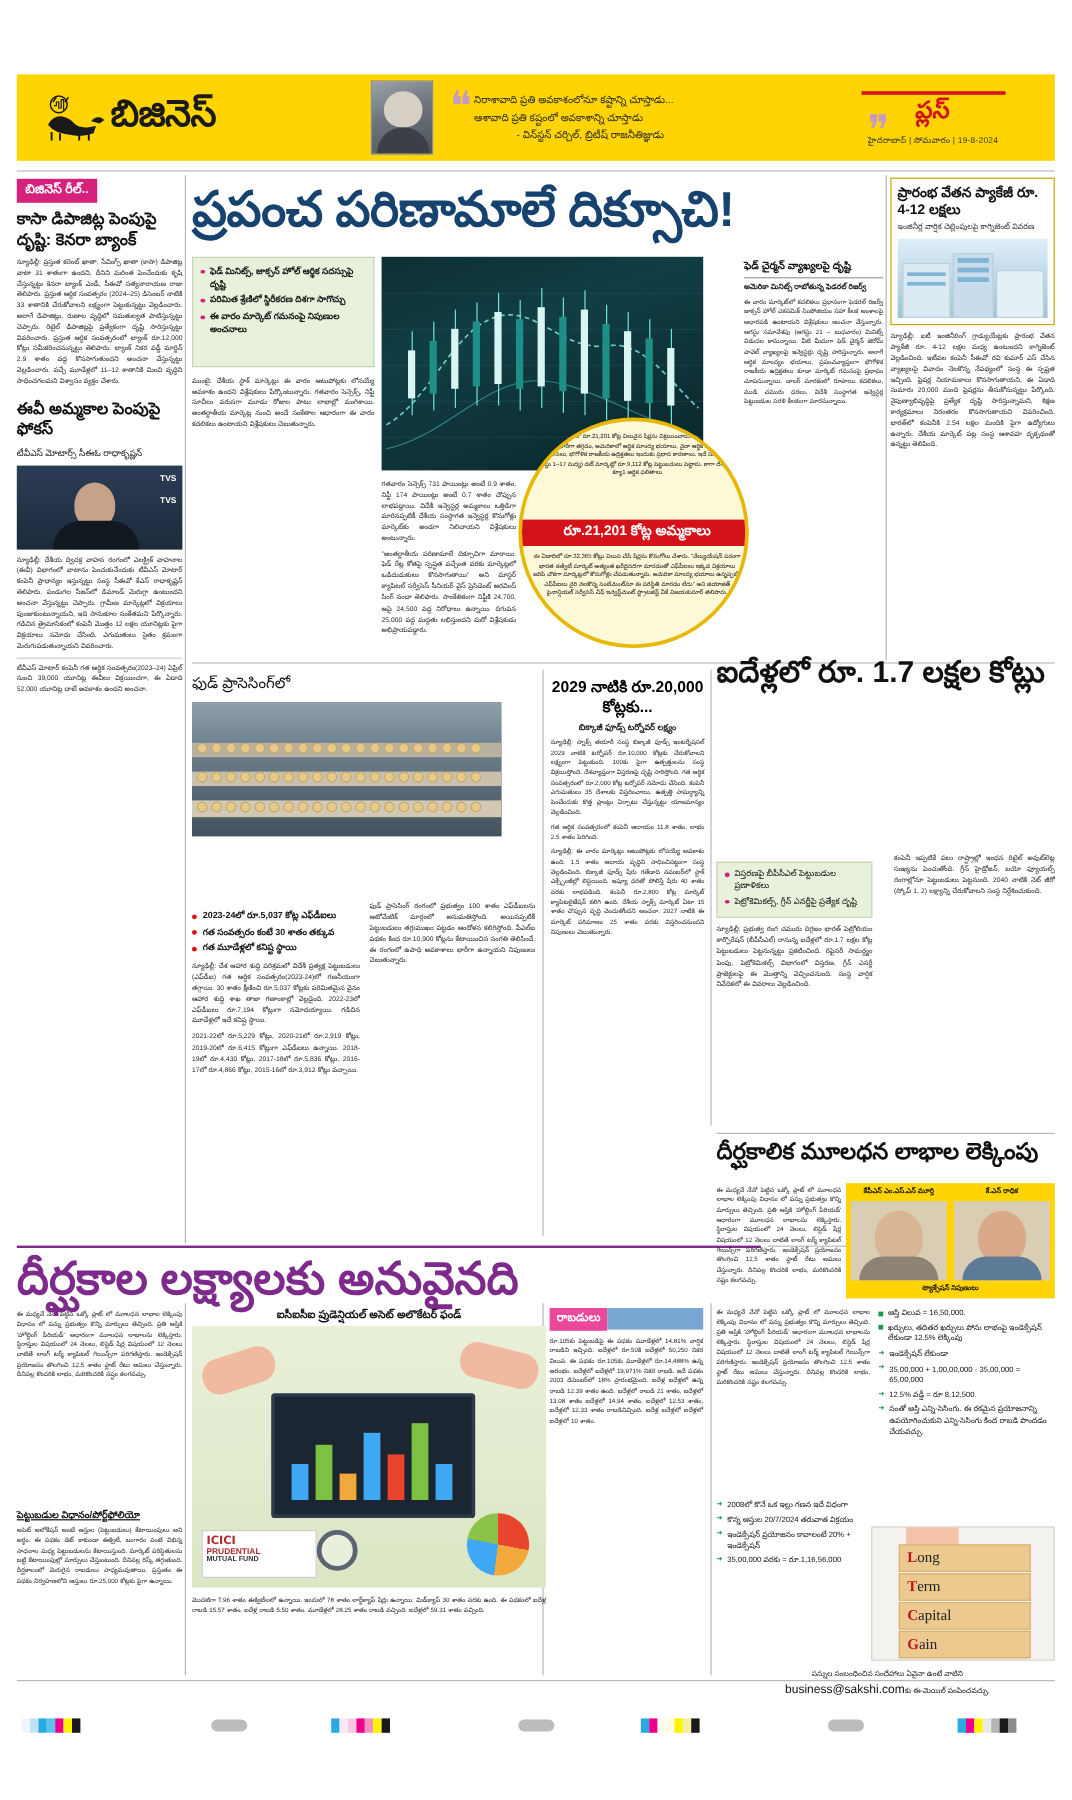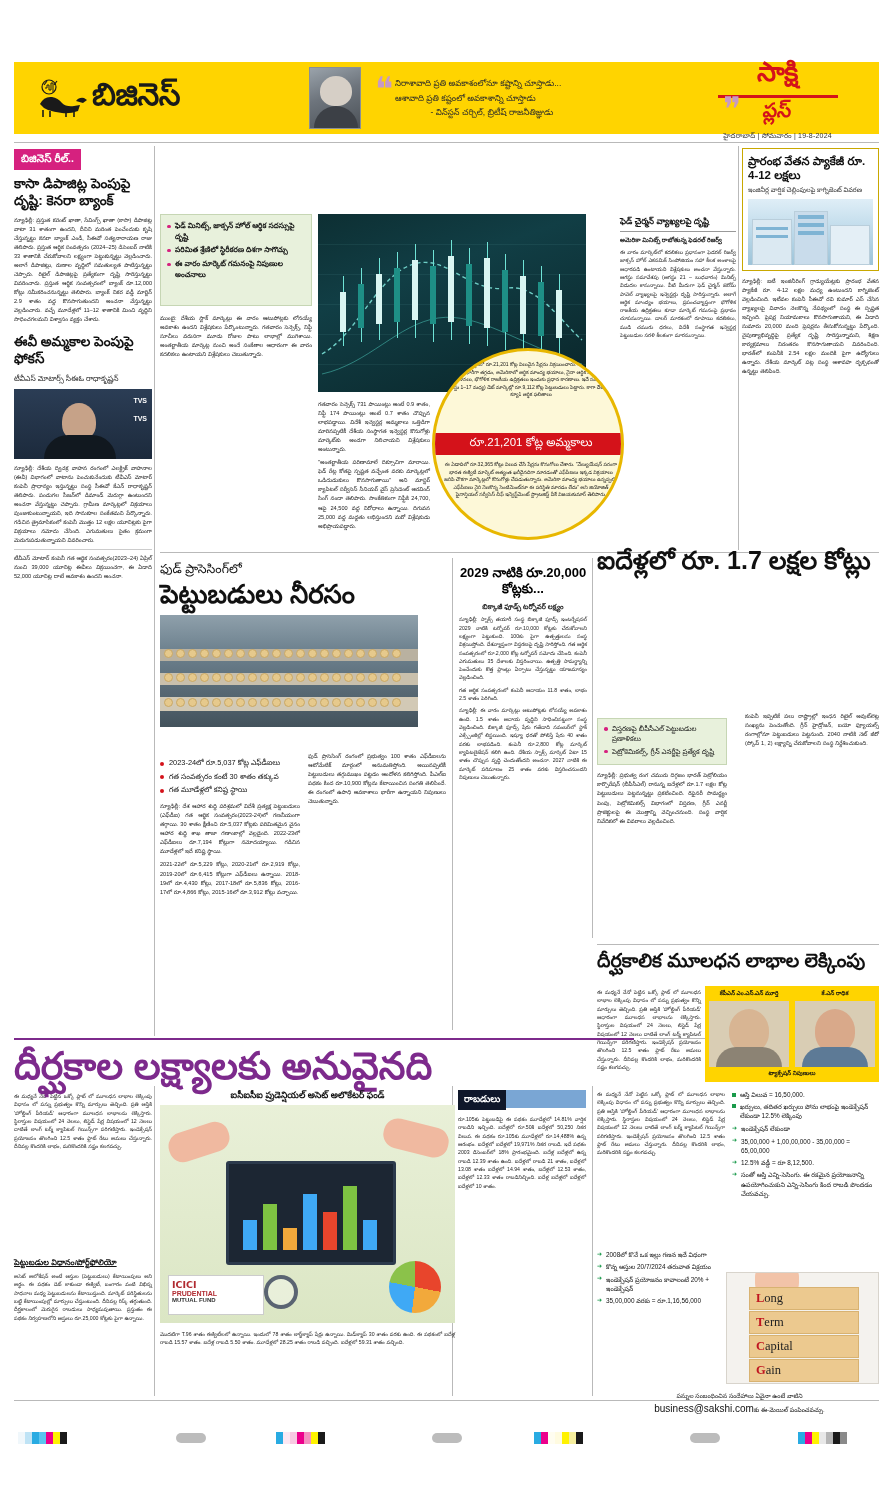--- a/index.html
+++ b/index.html
@@ -153,21 +153,21 @@
     position: absolute; left: 432px; top: 348px; width: 192px; height: 192px;
     border-radius: 50%; background: #fdf8d8; border: 3px solid #e8b700;
     overflow: hidden; z-index: 5;
   }
   .circle-callout .ctext {
     position: absolute; left: 9px; top: 10px; width: 174px;
     font-size: 5px; line-height: 1.5; text-align: center; color: #151515;
   }
   .circle-callout .redband {
     position: absolute; left: -6px; top: 82px; width: 204px; height: 22px;
-    background: #d4121a; color: #fff; font-size: 11.5px; font-weight: normal;
+    background: #d4121a; color: #fff; font-size: 11.5px; font-weight: bold;
     display: flex; align-items: center; justify-content: center;
   }
   .circle-callout .ctext2 {
     position: absolute; left: 9px; top: 110px; width: 174px;
     font-size: 5px; line-height: 1.5; text-align: center; color: #151515;
   }
 
   
   .col-right { position: absolute; left: 742px; top: 148px; width: 137px; }
   .rbox-border { border: 1px solid #c9a800; padding: 5px; }
@@ -187,21 +187,21 @@
   .sec { position: absolute; }
   .sec-kick { font-size: 12.5px; color: #111; margin-bottom: 1px; }
   .foodimg {
     width: 258px; height: 112px; position: relative; overflow: hidden;
     background: linear-gradient(180deg,#8fa0ab 0%,#6f8390 30%,#43525c 100%);
   }
   .foodimg .belt { position: absolute; left: 0; width: 258px; background: #b9b1a0; }
   .foodimg .biscuits { position: absolute; display: flex; gap: 3px; }
   .foodimg .bis { width: 9px; height: 9px; border-radius: 50%; background: #e6c98c; border: 1px solid #c9a865; }
 
-  .bulletbox { margin-top: 6px; }
+  .bulletbox { margin-top: 6px; font-weight: bold; }
   .bulletbox li {
     list-style: none; font-size: 7.4px; line-height: 1.45; color: #111;
     position: relative; padding-left: 9px; margin-bottom: 3px;
   }
   .bulletbox li::before {
     content: ""; position: absolute; left: 0; top: 3.5px; width: 4px; height: 4px;
     border-radius: 50%; background: #d4121a;
   }
 
   .sec2029 { position: absolute; left: 459px; top: 565px; width: 128px; }
@@ -264,21 +264,21 @@
     background: conic-gradient(#e8452c 0 28%, #f2a93b 28% 52%, #3fa9f5 52% 78%, #8bc24a 78% 100%);
   }
   .icici-img .magnifier {
     position: absolute; left: 104px; bottom: 14px; width: 34px; height: 34px; border-radius: 50%;
     border: 4px solid #5a6472; background: rgba(255,255,255,0.35);
   }
   .icici-caption { position: absolute; left: 160px; top: 1090px; width: 295px; text-align: center;
     font-size: 9px; font-weight: bold; color: #111; }
 
   .bluebar {
-    background: #0f172a; color: #fff; font-size: 9.5px; font-weight: bold;
+    background: #ec4899; color: #fff; font-size: 9.5px; font-weight: bold;
     padding: 3px 6px; display: block;
   }
   .bluebar-bg { background: #7aa6d4; height: 18px; }
 
   .authorbox {
     position: absolute; left: 705px; top: 986px; width: 174px; background: #ffd400;
     padding: 4px; 
   }
   .authorbox .names { display: flex; gap: 6px; }
   .authorbox .nm { width: 80px; text-align: center; font-size: 5.8px; font-weight: bold; color: #111; line-height: 1.3; }
@@ -349,21 +349,20 @@
       <div class="mh-quote">
         <span class="qm">❝</span>
         <p>నిరాశావాది ప్రతి అవకాశంలోనూ కష్టాన్ని చూస్తాడు...</p>
         <p>ఆశావాది ప్రతి కష్టంలో అవకాశాన్ని చూస్తాడు</p>
         <p class="attrib">- విన్‌స్టన్ చర్చిల్, బ్రిటీష్ రాజనీతిజ్ఞుడు</p>
         <span class="qm2">❞</span>
       </div>
     </div>
 
     <div class="mh-brand">
-      <div class="b1">సాక్షి</div>
       <div class="redline"></div>
       <div class="b2">ప్లస్</div>
       <div class="bdate">హైదరాబాద్ ‌‌| సోమవారం | 19-8-2024</div>
     </div>
   </div>
 
   <div class="hrule" style="left:14px; top:142px; width:865px;"></div>
   <div class="vrule" style="left:154px; top:146px; height:890px;"></div>
   <div class="vrule" style="left:738px; top:146px; height:404px;"></div>
   <div class="hrule" style="left:160px; top:552px; width:719px;"></div>
@@ -398,20 +397,23 @@
 
   <div style="position:absolute; left:14px; top:1258px; width:138px;">
     <div class="under-head">పెట్టుబడుల విధానం/పోర్ట్‌ఫోలియో</div>
     <div class="body-txt sm">అసెట్ అలోకేషన్ అంటే ఆస్తుల (పెట్టుబడులు) కేటాయింపులు అని అర్థం. ఈ పథకం డెట్ కాకుండా ఈక్విటీ, బంగారం వంటి విభిన్న సాధనాల మధ్య పెట్టుబడులను కేటాయిస్తుంది. మార్కెట్ పరిస్థితులను బట్టి కేటాయింపుల్లో మార్పులు చేస్తుంటుంది. దీనివల్ల రిస్క్ తగ్గుతుంది. దీర్ఘకాలంలో మెరుగైన రాబడులు సాధ్యమవుతాయి. ప్రస్తుతం ఈ పథకం నిర్వహణలోని ఆస్తులు రూ.25,000 కోట్లకు పైగా ఉన్నాయి.</div>
   </div>
 
   <div style="position:absolute; left:14px; top:1092px; width:138px;">
     <div class="body-txt sm">ఈ మధ్యనే నేనో పెట్టిన ఒక్కో ప్లాట్ లో మూలధన లాభాల లెక్కింపు విధానం లో పన్ను ప్రభుత్వం కొన్ని మార్పులు తెచ్చింది. ప్రతి ఆస్తికి 'హోల్డింగ్ పీరియడ్' ఆధారంగా మూలధన లాభాలను లెక్కిస్తారు. స్థిరాస్తుల విషయంలో 24 నెలలు, లిస్టెడ్ షేర్ల విషయంలో 12 నెలలు దాటితే లాంగ్ టర్మ్ క్యాపిటల్ గెయిన్స్‌గా పరిగణిస్తారు. ఇండెక్సేషన్ ప్రయోజనం తొలగించి 12.5 శాతం ఫ్లాట్ రేటు అమలు చేస్తున్నారు. దీనివల్ల కొందరికి లాభం, మరికొందరికి నష్టం కలగవచ్చు.</div>
   </div>
 
+  <div class="center-head">
+    <div class="hl-main">ప్రపంచ పరిణామాలే దిక్సూచి!</div>
+  </div>
 
   <div class="greenbox">
     <ul>
       <li>ఫెడ్ మినిట్స్, జాక్సన్ హోల్ ఆర్థిక సదస్సుపై దృష్టి</li>
       <li>పరిమిత శ్రేణిలో స్థిరీకరణ దిశగా సాగొచ్చు</li>
       <li>ఈ వారం మార్కెట్ గమనంపై నిపుణుల అంచనాలు</li>
     </ul>
   </div>
 
   <div class="chartimg">
@@ -512,21 +514,20 @@
         <span class="glass" style="left:50px;top:32px;width:26px;height:4px;"></span>
         <span class="glass" style="left:8px;top:28px;width:32px;height:3px;"></span>
         <span class="glass" style="left:8px;top:36px;width:32px;height:3px;"></span>
       </div>
     </div>
     <div class="body-txt" style="margin-top:6px;">న్యూఢిల్లీ: ఐటీ ఇంజినీరింగ్ గ్రాడ్యుయేట్లకు ప్రారంభ వేతన ప్యాకేజీ రూ. 4-12 లక్షల మధ్య ఉంటుందని కాగ్నిజెంట్ వెల్లడించింది. ఇటీవల కంపెనీ సీఈవో రవి కుమార్ ఎస్ చేసిన వ్యాఖ్యలపై వివాదం నెలకొన్న నేపథ్యంలో సంస్థ ఈ స్పష్టత ఇచ్చింది. ఫ్రెషర్ల నియామకాలు కొనసాగుతాయని, ఈ ఏడాది సుమారు 20,000 మంది ఫ్రెషర్లను తీసుకోనున్నట్టు పేర్కొంది. నైపుణ్యాభివృద్ధిపై ప్రత్యేక దృష్టి సారిస్తున్నామని, శిక్షణ కార్యక్రమాలు నిరంతరం కొనసాగుతాయని వివరించింది. భారత్‌లో కంపెనీకి 2.54 లక్షల మందికి పైగా ఉద్యోగులు ఉన్నారు. దేశీయ మార్కెట్ పట్ల సంస్థ ఆశావహ దృక్పథంతో ఉన్నట్టు తెలిపింది.</div>
   </div>
 
   <div class="sec" style="left:160px; top:562px; width:286px;">
     <div class="sec-kick">ఫుడ్ ప్రాసెసింగ్‌లో</div>
-    <div class="hl-sec">పెట్టుబడులు నీరసం</div>
     <div class="foodimg" style="margin-top:6px;">
       <span class="belt" style="top:34px;height:12px;"></span>
       <span class="belt" style="top:58px;height:12px;background:#c9c0ac;"></span>
       <span class="belt" style="top:82px;height:14px;background:#d2c9b5;"></span>
       <span class="biscuits" style="left:4px; top:34px;">
         <i class="bis"></i>
           <i class="bis"></i>
           <i class="bis"></i>
           <i class="bis"></i>
           <i class="bis"></i>

